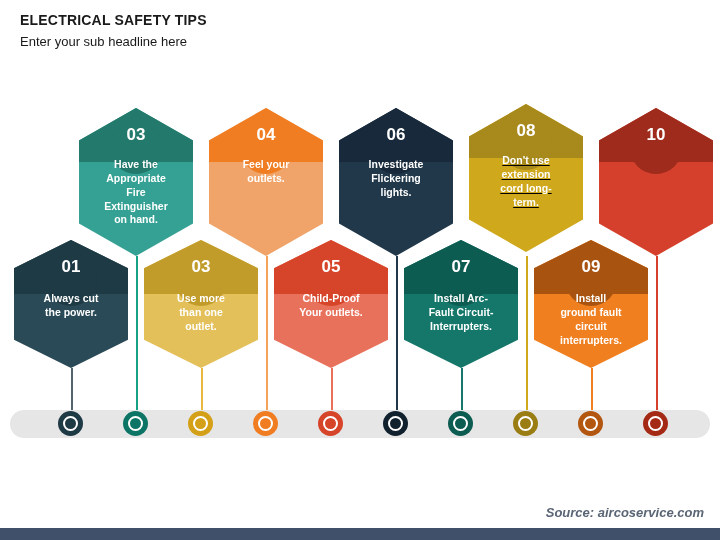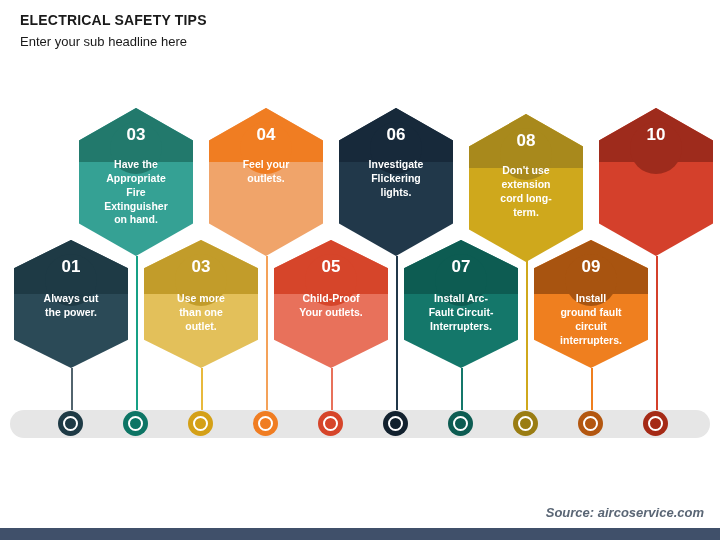--- a/index.html
+++ b/index.html
@@ -209,21 +209,21 @@
         </div>
       </div>
       <div class="hex row-bottom" style="left: 404px; top: 240px;">
         <div class="hex-shape" style="background: rgb(20, 119, 106);">
           <div class="hex-top" style="background: rgb(13, 92, 82);"></div>
           <div class="hex-notch" style="background: rgb(13, 92, 82);"></div>
           <div class="hex-num">07</div>
           <div class="hex-text">Install Arc-Fault Circuit-Interrupters.</div>
         </div>
       </div>
-      <div class="hex row-top" style="left: 469px; top: 114px;">
+      <div class="hex row-top" style="left: 469px; top: 104px; text-decoration: underline;">
         <div class="hex-shape" style="background: rgb(207, 168, 28);">
           <div class="hex-top" style="background: rgb(168, 137, 28);"></div>
           <div class="hex-notch" style="background: rgb(168, 137, 28);"></div>
           <div class="hex-num">08</div>
           <div class="hex-text">Don't use extension cord long-term.</div>
         </div>
       </div>
       <div class="hex row-bottom" style="left: 534px; top: 240px;">
         <div class="hex-shape" style="background: rgb(239, 127, 31);">
           <div class="hex-top" style="background: rgb(168, 84, 16);"></div>

